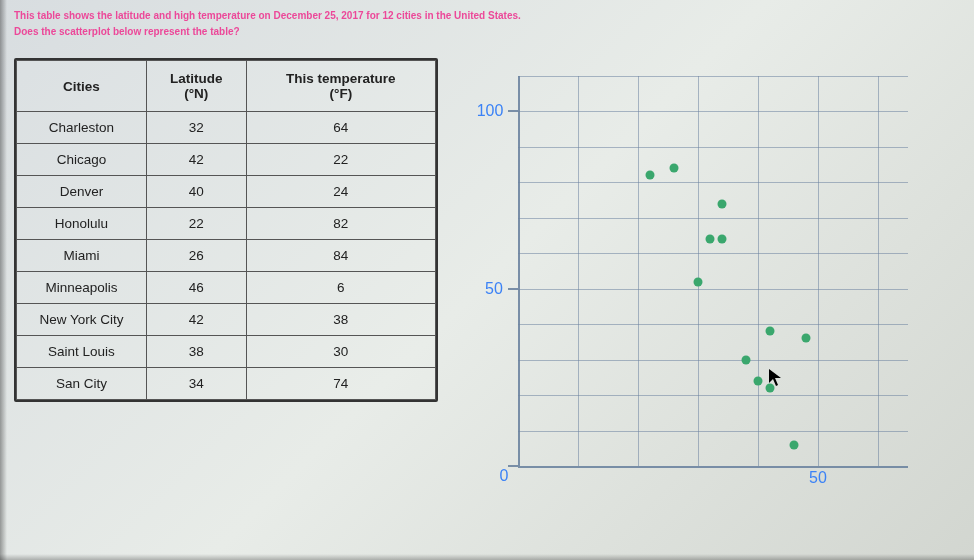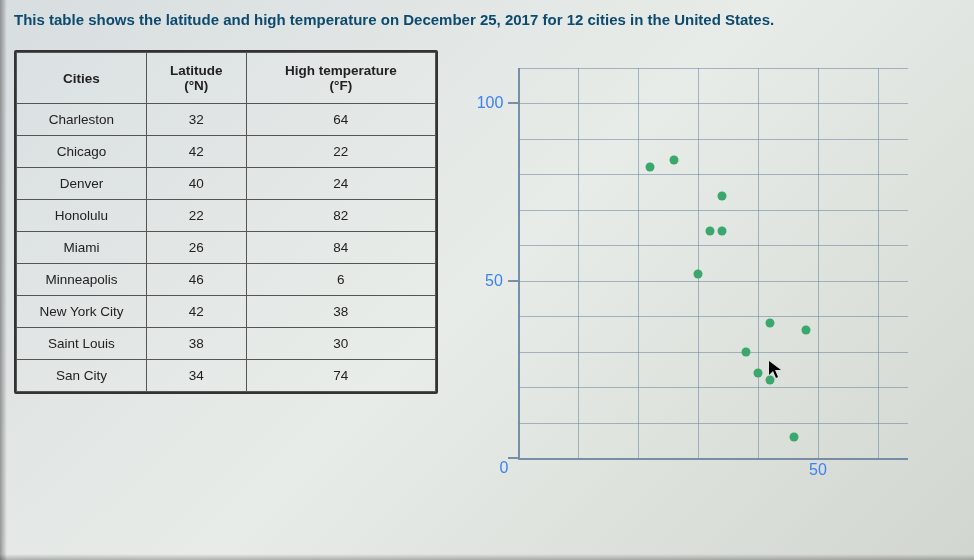--- a/index.html
+++ b/index.html
@@ -9,23 +9,23 @@
     width: 974px;
     height: 560px;
     overflow: hidden;
     color: #222;
     position: relative;
   }
   .page {
     padding: 8px 14px 14px 14px;
   }
   .intro {
-    font-size: 15px;
+    font-size: 10px;
     font-weight: 600;
-    color: #0c4a6e;
+    color: #ec4899;
     margin-bottom: 10px;
     line-height: 1.6;
   }
   .content-row {
     display: flex;
     gap: 20px;
     align-items: flex-start;
     margin-top: 18px;
   }
   .table-wrap {
@@ -112,36 +112,37 @@
 </style>
 </head>
 <body>
 
 <div class="dark-edge-left"></div>
 <div class="dark-edge-bottom"></div>
 
 <div class="page">
   <div class="intro">
     <div>This table shows the latitude and high temperature on December 25, 2017 for 12 cities in the United States.</div>
+    <div>Does the scatterplot below represent the table?</div>
   </div>
 
   <div class="content-row">
     <div class="table-wrap">
       <table>
         <thead>
           <tr>
             <th class="col-city">
               <span>Cities</span>
             </th>
             <th class="col-lat">
               <span>Latitude</span>
               <span class="sub">(°N)</span>
             </th>
             <th class="col-temp">
-              <span>High temperature</span>
+              <span>This temperature</span>
               <span class="sub">(°F)</span>
             </th>
           </tr>
         </thead>
         <tbody id="table-body">
             <tr>
               <td>Charleston</td>
               <td>32</td>
               <td>64</td>
             </tr>

